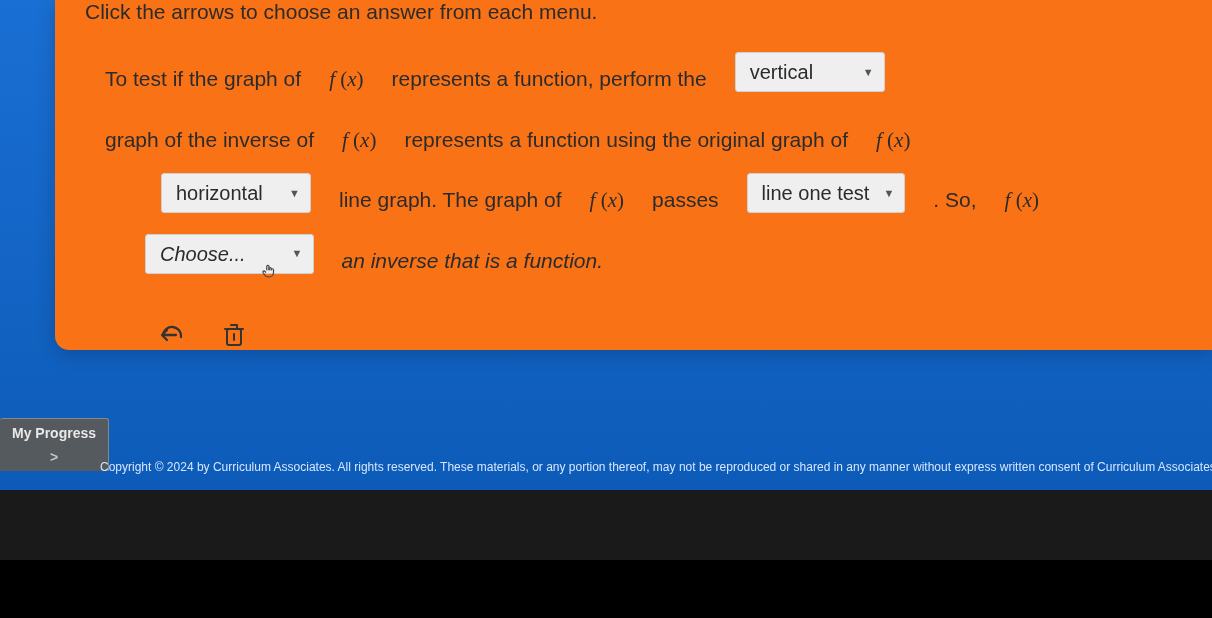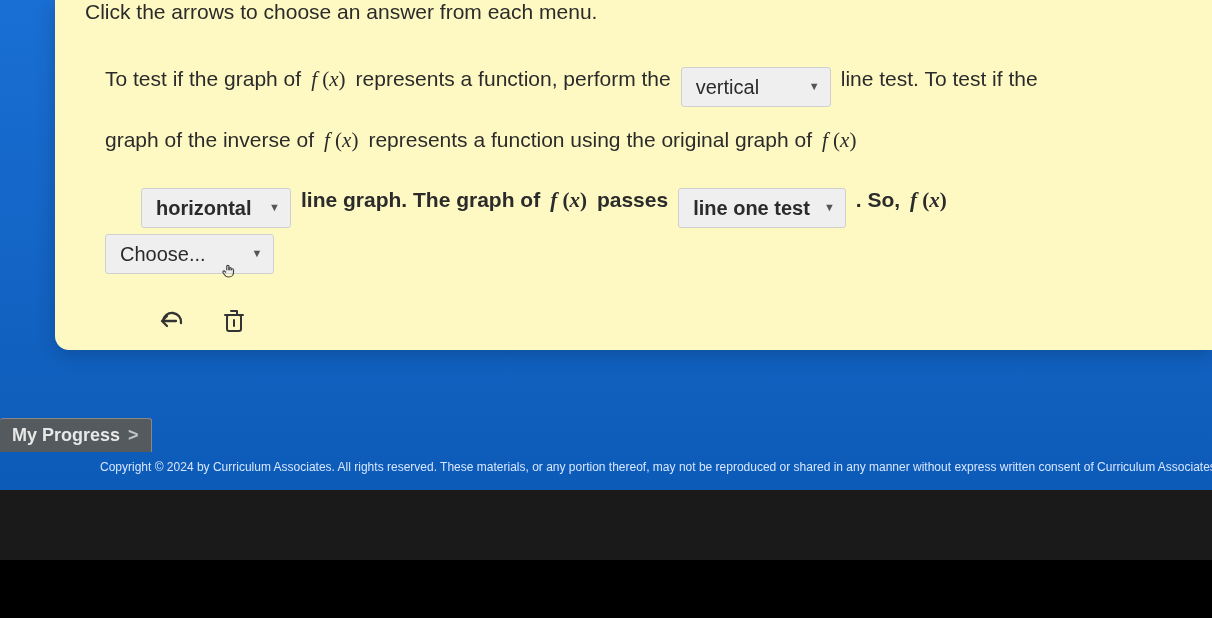--- a/index.html
+++ b/index.html
@@ -16,42 +16,42 @@
       top: 0; left: 0; right: 0;
       height: 490px;
       background: linear-gradient(180deg, #1a6fd4 0%, #0d5bb8 100%);
     }
     .card {
       position: absolute;
       top: 0;
       left: 55px;
       right: 0;
       height: 350px;
-      background: #fef9c3;
+      background: #f97316;
       border-radius: 0 0 0 14px;
       box-shadow: 0 4px 20px rgba(0,0,0,0.2);
       padding: 0 20px 20px 20px;
     }
     .instruction {
       font-size: 21px;
       color: #2b2b2b;
       margin-bottom: 28px;
       margin-left: 10px;
     }
     .content {
       margin-left: 30px;
       font-size: 21px;
       color: #2b2b2b;
       line-height: 2.6;
     }
     .row {
       display: flex;
       flex-wrap: wrap;
-      align-items: flex-end;
-      gap: 10px;
+      align-items: flex-start;
+      gap: 28px;
       margin-bottom: 6px;
     }
     .txt { white-space: nowrap; }
     .fx {
       font-family: "Times New Roman", serif;
       font-style: italic;
       white-space: nowrap;
     }
     .fx .paren { font-style: normal; }
     .dropdown {
@@ -93,29 +93,30 @@
       justify-content: center;
       color: #444;
       cursor: pointer;
     }
     .progress-tab {
       position: absolute;
       top: 418px;
       left: 0;
       background: #555a5e;
       color: #e8e8e8;
-      font-size: 18px;
+      font-size: 14px;
       font-weight: bold;
       padding: 6px 12px;
       border-radius: 3px 3px 0 0;
       border-top: 1px solid #888;
       border-right: 1px solid #888;
       display: flex;
       align-items: center;
       gap: 8px;
+      flex-direction: column;
     }
     .progress-tab .gt { color: #c5c5c5; font-weight: bold; }
     .copyright {
       position: absolute;
       top: 460px;
       left: 100px;
       right: 0;
       font-size: 12px;
       color: #d6e6ff;
       white-space: nowrap;
@@ -140,58 +141,58 @@
   <div class="content">
 
     <div class="row">
       <span class="txt">To test if the graph of </span>
       <span class="fx"><span>f</span> <span class="paren">(</span><span>x</span><span class="paren">)</span></span>
       <span class="txt"> represents a function, perform the </span>
       <span class="dropdown">
         <span>vertical</span>
         <span class="caret">▼</span>
       </span>
-      <span class="txt"> line test. To test if the</span>
     </div>
 
     <div class="row">
       <span class="txt">graph of the inverse of </span>
       <span class="fx"><span>f</span> <span class="paren">(</span><span>x</span><span class="paren">)</span></span>
       <span class="txt"> represents a function using the original graph of </span>
       <span class="fx"><span>f</span> <span class="paren">(</span><span>x</span><span class="paren">)</span></span>
     </div>
 
-    <div class="row" style="margin-left:36px;font-weight:bold;">
+    <div class="row" style="margin-left:56px;">
       <span class="dropdown">
         <span>horizontal</span>
         <span class="caret">▼</span>
       </span>
       <span class="txt"> line graph. The graph of </span>
       <span class="fx"><span>f</span> <span class="paren">(</span><span>x</span><span class="paren">)</span></span>
       <span class="txt"> passes </span>
       <span class="dropdown">
         <span>line one test</span>
         <span class="caret">▼</span>
       </span>
       <span class="txt"> . So, </span>
       <span class="fx"><span>f</span> <span class="paren">(</span><span>x</span><span class="paren">)</span></span>
     </div>
 
-    <div class="row" style="">
+    <div class="row" style="margin-left:40px;font-style:italic;">
       <span class="dropdown">
         <span>Choose...</span>
         <span class="cursor-icon">
           <svg class="pointer-svg" viewBox="0 0 24 24" fill="none" stroke="#444" stroke-width="1.6">
             <path d="M9 11V6a1.5 1.5 0 013 0v5"></path>
             <path d="M12 11V9a1.5 1.5 0 013 0v2"></path>
             <path d="M15 11v-.5a1.5 1.5 0 013 0V14a6 6 0 01-6 6h-1a6 6 0 01-5-3l-2-3a1.5 1.5 0 012-2l2 2"></path>
           </svg>
         </span>
         <span class="caret">▼</span>
       </span>
+      <span class="txt"> an inverse that is a function.</span>
     </div>
 
   </div>
 
   <div class="toolbar">
     <div class="tool-btn">
       <svg width="28" height="24" viewBox="0 0 28 24" fill="none" stroke="#333" stroke-width="2.3" stroke-linecap="round" stroke-linejoin="round">
         <path d="M5 12h13a6 6 0 010 0"></path>
         <path d="M5 12a9 9 0 0118 2"></path>
         <path d="M9 7l-5 5 5 5"></path>

